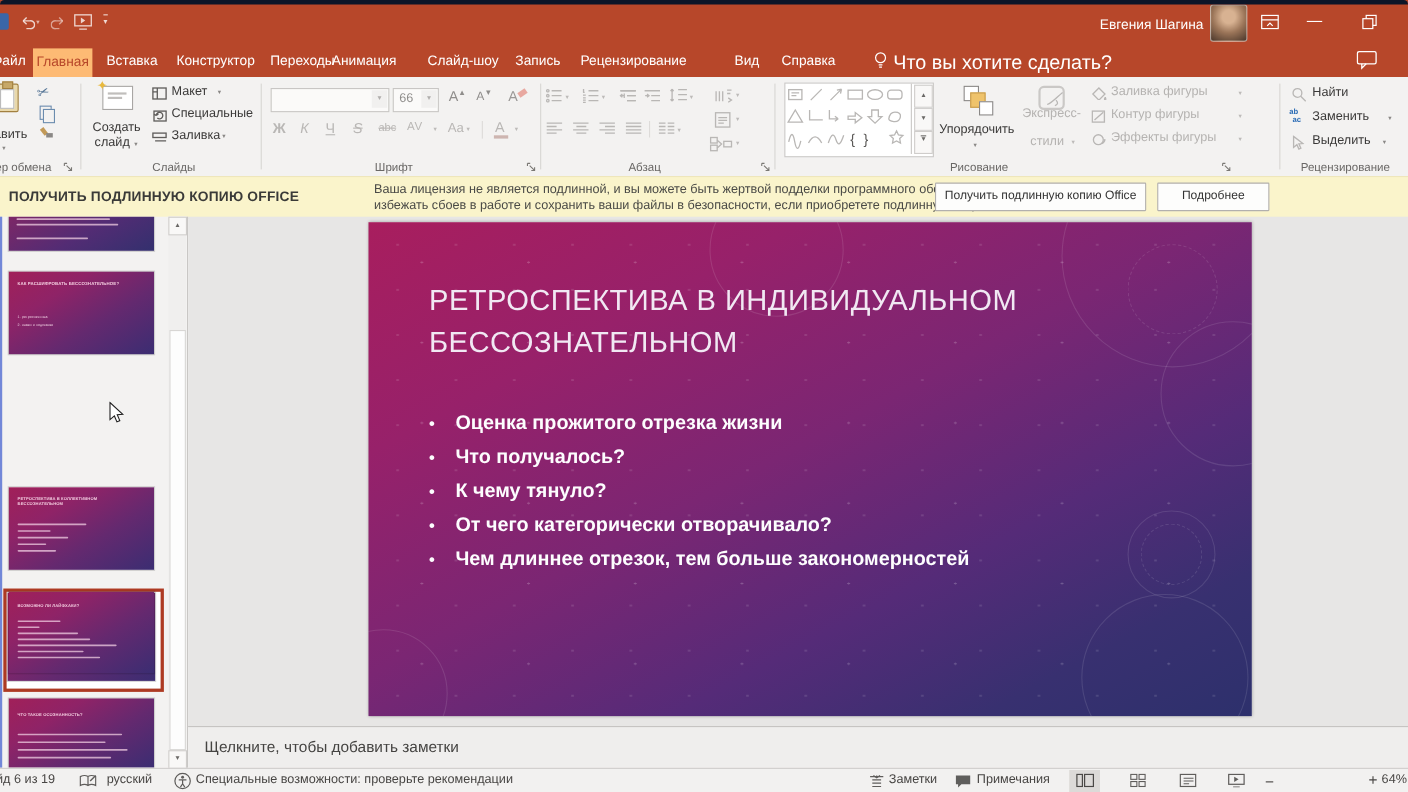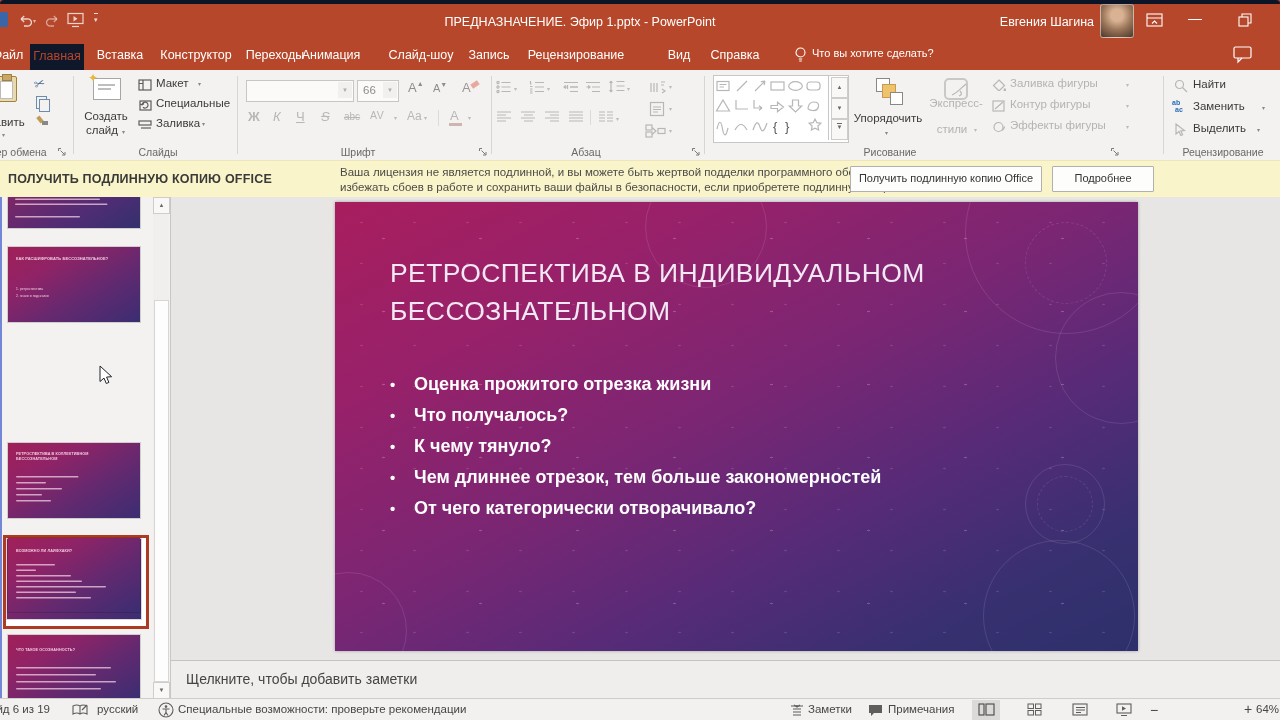--- a/index.html
+++ b/index.html
@@ -12,22 +12,22 @@
   .tb-title{left:420px;top:15px;width:320px;text-align:center;color:#fff;font-size:12.5px}
   .tb-user{left:922px;top:15px;width:172px;text-align:right;color:#fff;font-size:12.5px}
   .avatar{left:1100px;top:4px;width:32px;height:32px;border-radius:3px;
           background:radial-gradient(circle at 50% 32%,#d8b292 22%,#9a7458 55%,#4a372b 100%);
           border:1px solid rgba(255,255,255,.5)}
   .winbtn{color:#fff;font-size:12px;line-height:14px}
   .qat-ico{opacity:.9}
   
   .tabsrow{left:0;top:40px;width:1280px;height:30px;background:#b7472a}
   .tab{position:absolute;top:0;height:30px;line-height:30px;text-align:center;color:#fff;font-size:12.5px;cursor:default}
-  .tab.active{top:4px;height:26px;line-height:25px;background:#0f172a;color:#b7472a}
-  .tellme{color:#fff;font-size:11px}
+  .tab.active{top:4px;height:26px;line-height:25px;background:#fdba74;color:#b7472a}
+  .tellme{color:#fff;font-size:18px}
   
   .ribbon{left:0;top:70px;width:1280px;height:90px;background:#f3f2f1;border-bottom:1px solid #e3ddc9}
   .gdiv{position:absolute;top:6px;width:1px;height:78px;background:#d8d6d3}
   .glabel{position:absolute;top:76px;font-size:10.5px;color:#6a6866;text-align:center}
   .rlabel{font-size:11.5px;color:#3b3a39;white-space:nowrap}
   .rlabel.dis{color:#b5b3b1}
   .car{font-size:6px;color:#8a8886;line-height:6px}
   .car.dis{color:#bdbbb9}
   .combo{background:#fbfaf9;border:1px solid #c8c6c4;height:20px}
   .combo .arr{position:absolute;right:1px;top:1px;width:14px;height:16px;background:#f1f0ef;color:#b0aeac;
@@ -92,21 +92,20 @@
   <svg class="abs qat-ico" style="left:46px;top:14px" width="14" height="13">
     <path d="M11 5H5a3.6 3.6 0 1 0 0 7h3" fill="none" stroke="rgba(255,255,255,.55)" stroke-width="1.3"></path>
     <path d="M11 5L7.8 2M11 5L7.8 8" fill="none" stroke="rgba(255,255,255,.55)" stroke-width="1.3"></path>
   </svg>
   <svg class="abs qat-ico" style="left:67px;top:12px" width="17" height="16">
     <rect x="1" y="1.5" width="15" height="10" fill="none" stroke="rgba(255,255,255,.85)" stroke-width="1.2"></rect>
     <path d="M6.5 4l4 2.7-4 2.7z" fill="rgba(255,255,255,.85)"></path>
     <path d="M5 14.5h7" stroke="rgba(255,255,255,.85)" stroke-width="1.2"></path>
   </svg>
   <span class="abs" style="left:94px;top:13px;color:rgba(255,255,255,.8);font-size:7px;border-top:1px solid rgba(255,255,255,.8);padding-top:2px">▾</span>
-  <div class="abs tb-title">ПРЕДНАЗНАЧЕНИЕ. Эфир 1.pptx - PowerPoint</div>
   <div class="abs tb-user">Евгения Шагина</div>
   <div class="abs avatar"></div>
   <svg class="abs" style="left:1146px;top:13px" width="17" height="14">
     <rect x="1" y="1" width="15" height="12" fill="none" stroke="#fff" stroke-width="1.1"></rect>
     <path d="M1 5h15M6 10.5l2.5-2.5 2.5 2.5" fill="none" stroke="#fff" stroke-width="1.1"></path>
   </svg>
   <div class="abs winbtn" style="left:1188px;top:19px;width:14px;border-top:1.5px solid #fff"></div>
   <svg class="abs" style="left:1238px;top:13px" width="14" height="14">
     <rect x="1" y="4" width="9" height="9" fill="none" stroke="#fff" stroke-width="1.1"></rect>
     <path d="M4 4V1h9v9h-3" fill="none" stroke="#fff" stroke-width="1.1"></path>
@@ -487,22 +486,22 @@
   <div class="deco" style="left:720px;top:90px;width:130px;height:130px"></div>
   <div class="deco" style="left:690px;top:262px;width:78px;height:78px"></div>
   <div class="deco" style="left:702px;top:274px;width:54px;height:54px;border-style:dashed"></div>
   <div class="deco" style="left:648px;top:338px;width:150px;height:150px"></div>
   <div class="deco" style="left:-45px;top:370px;width:115px;height:115px"></div>
   <div class="abs slide-title">РЕТРОСПЕКТИВА В ИНДИВИДУАЛЬНОМ БЕССОЗНАТЕЛЬНОМ</div>
   <div class="abs bullets">
     <div class="bline"><span class="dot">•</span><span>Оценка прожитого отрезка жизни</span></div>
     <div class="bline"><span class="dot">•</span><span>Что получалось?</span></div>
     <div class="bline"><span class="dot">•</span><span>К чему тянуло?</span></div>
+    <div class="bline"><span class="dot">•</span><span>От чего категорически отворачивало?</span></div>
     <div class="bline"><span class="dot">•</span><span>Чем длиннее отрезок, тем больше закономерностей</span></div>
-    <div class="bline"><span class="dot">•</span><span>От чего категорически отворачивало?</span></div>
   </div>
 </div>
 
 <div class="abs notesbar">
   <div class="abs notes-text">Щелкните, чтобы добавить заметки</div>
 </div>
 
 <div class="abs statusbar">
   <span class="abs st" style="left:-25px;top:4px">Слайд 6 из 19</span>
   <svg class="abs" style="left:72px;top:4px" width="16" height="14">

